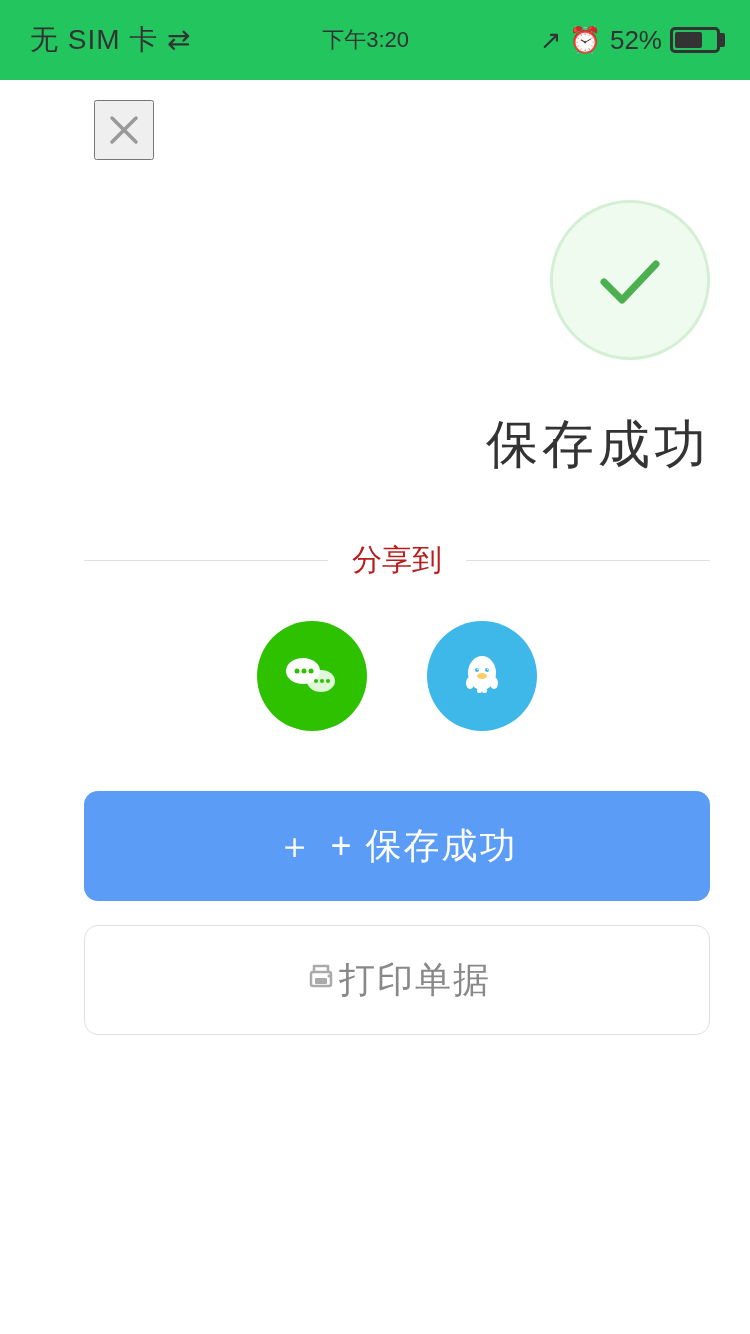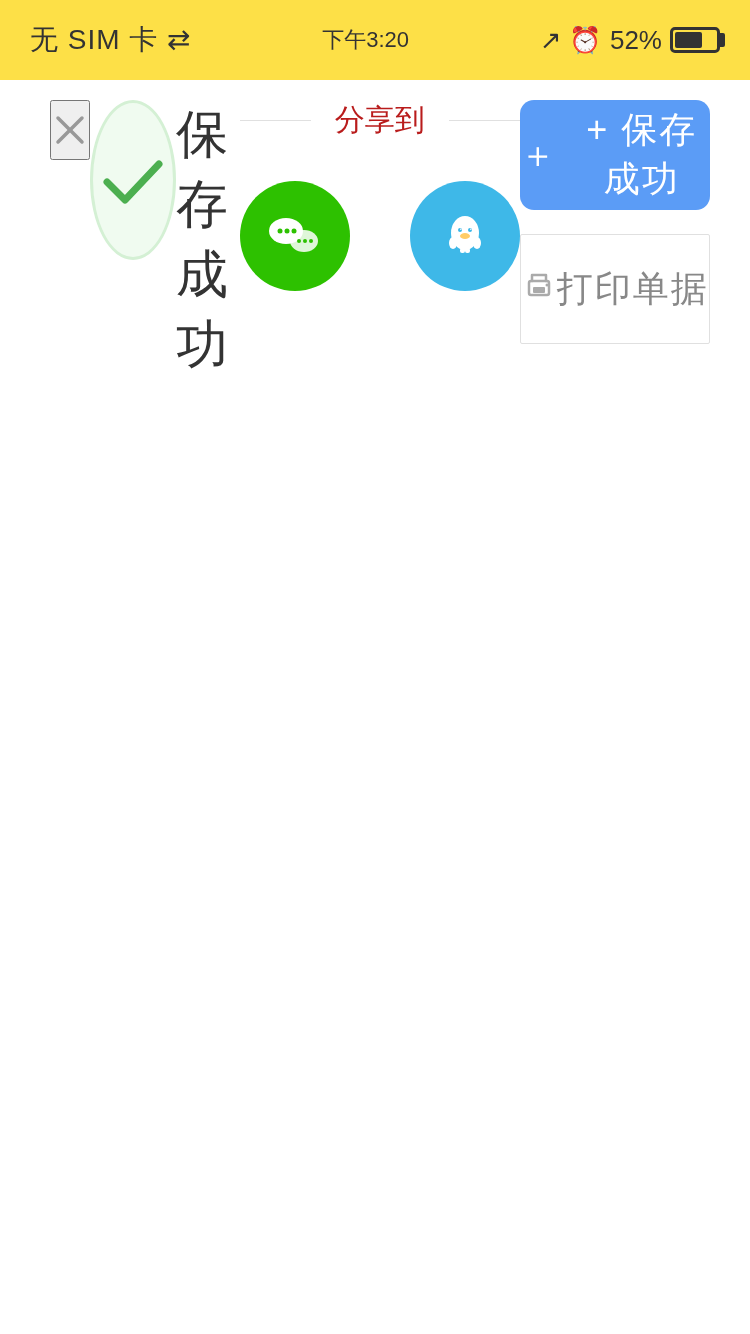--- a/index.html
+++ b/index.html
@@ -14,21 +14,21 @@
       flex-direction: column;
     }
 
     
     .status-bar {
       display: flex;
       justify-content: space-between;
       align-items: center;
       padding: 0 30px;
       height: 80px;
-      background: #fde047;
+      background: #22c55e;
     }
 
     .status-left {
       font-size: 28px;
       color: #333;
       font-weight: 500;
       letter-spacing: 1px;
     }
 
     .status-center {
@@ -72,23 +72,24 @@
       width: 68%;
       height: 100%;
       background: #333;
       border-radius: 2px;
     }
 
     
     .main-content {
       flex: 1;
       display: flex;
-      flex-direction: row;
-      align-items: flex-start;
+      flex-direction: column;
+      align-items: flex-end;
       padding: 20px 40px 60px;
+      margin-left: 44px;
     }
 
     
     .close-btn {
       align-self: flex-start;
       width: 60px;
       height: 60px;
       display: flex;
       align-items: center;
       justify-content: center;
@@ -203,21 +204,21 @@
       justify-content: center;
       gap: 16px;
       letter-spacing: 2px;
     }
 
     .btn-secondary {
       width: 100%;
       height: 110px;
       background: #fff;
       border: 1.5px solid #e0e0e0;
-      border-radius: 2px;
+      border-radius: 14px;
       font-size: 36px;
       color: #888;
       cursor: pointer;
       display: flex;
       align-items: center;
       justify-content: center;
       letter-spacing: 2px;
     }
 
     .btn-icon {

